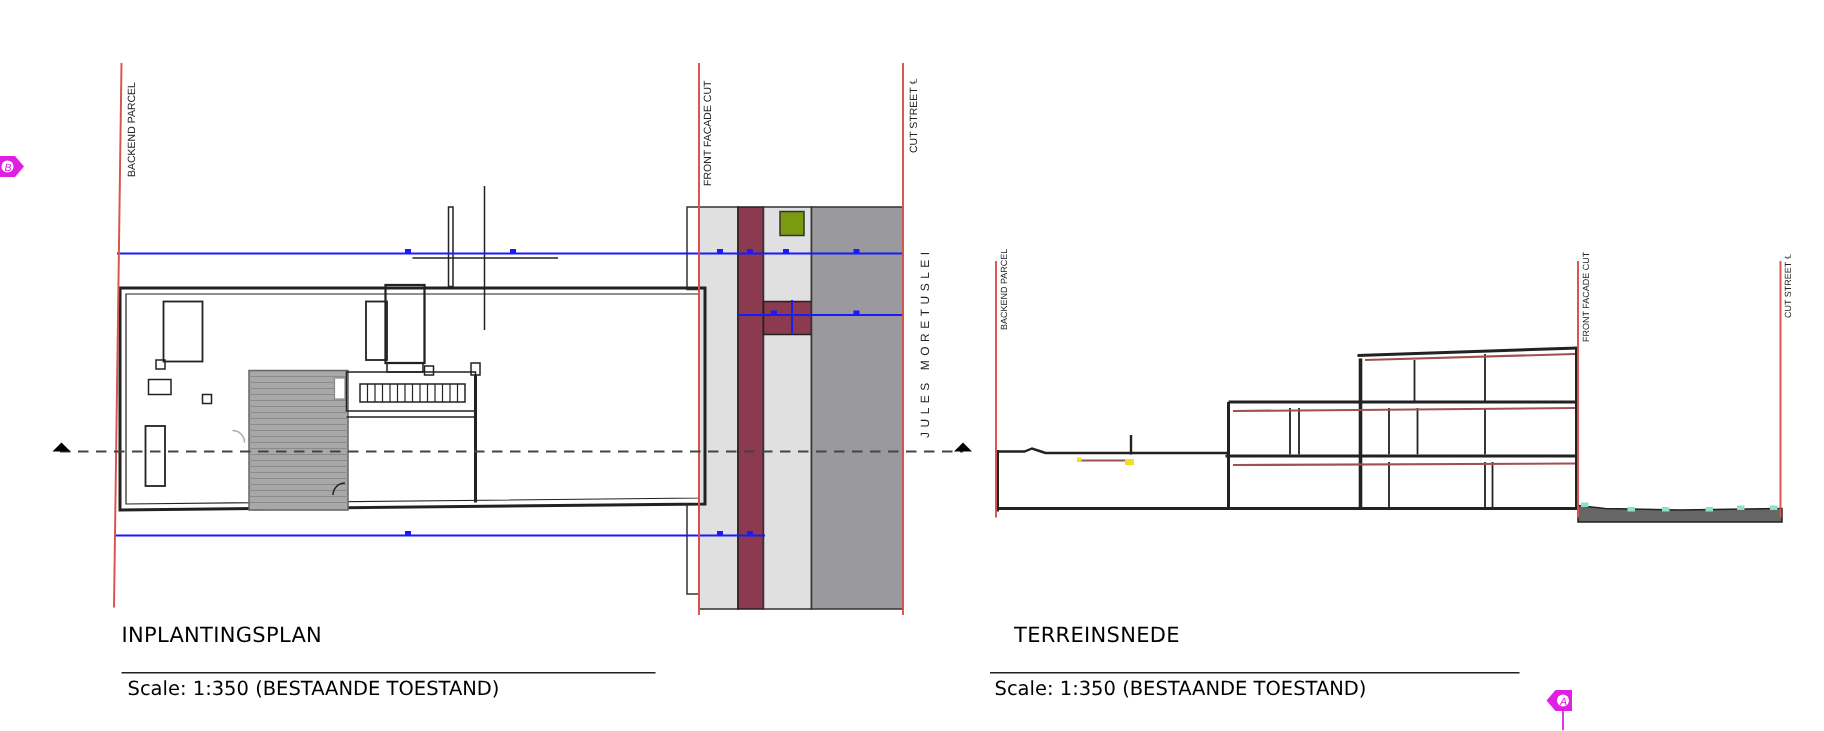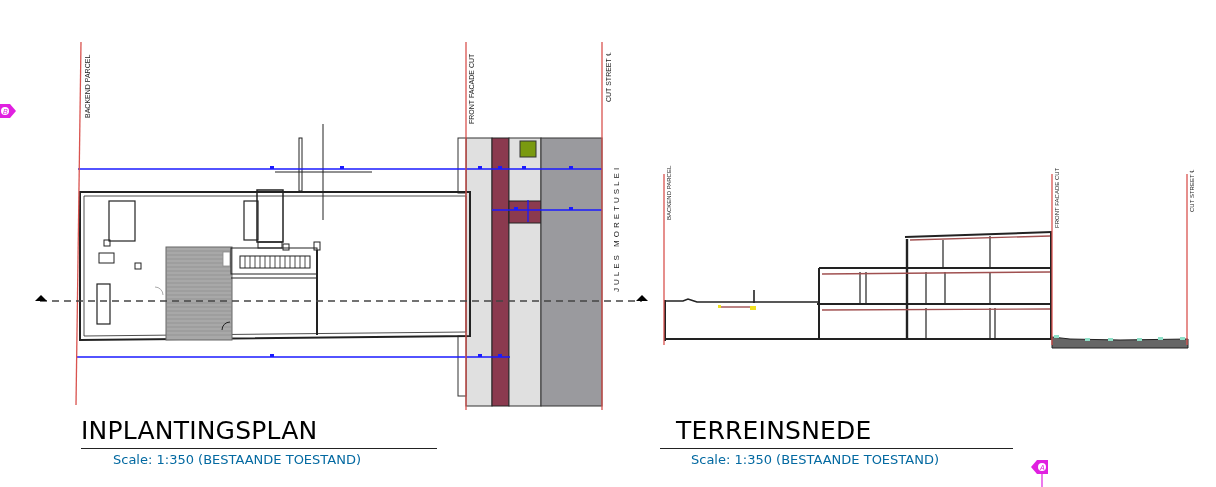--- a/index.html
+++ b/index.html
@@ -1,19 +1,19 @@
 <!DOCTYPE html>
 <html><head>
 <meta charset="utf-8">
 <style>
   html, body { margin:0; padding:0; background:#ffffff; }
   body { width:1216px; height:487px; position:relative; overflow:hidden; font-family:"Liberation Sans", sans-serif; }
   #canvas { position:absolute; left:0; top:0; width:1216px; height:487px; }
-  .title { position:absolute; font-family:"DejaVu Sans", sans-serif; font-size:25px; color:#000; letter-spacing:0.2px; }
-  .scale { position:absolute; font-family:"DejaVu Sans", sans-serif; font-size:13px; color:#0369a1;margin-left:28px; }
+  .title { position:absolute; font-family:"DejaVu Sans", sans-serif; font-size:14px; color:#000; letter-spacing:0.2px; }
+  .scale { position:absolute; font-family:"DejaVu Sans", sans-serif; font-size:13px; color:#000000; }
   .rule { position:absolute; height:1px; background:#222; }
   .vlabel { font-family:"Liberation Sans", sans-serif; font-size:7px; fill:#222; }
   .street { font-family:"Liberation Sans", sans-serif; font-size:8px; fill:#222; letter-spacing:3px; }
   .marker-text { font-family:"Liberation Sans", sans-serif; font-size:7px; fill:#e020e0; font-style:italic; }
 </style>
 </head>
 <body>
 
 <svg id="canvas" viewBox="0 0 1216 487" xmlns="http://www.w3.org/2000/svg">
 

